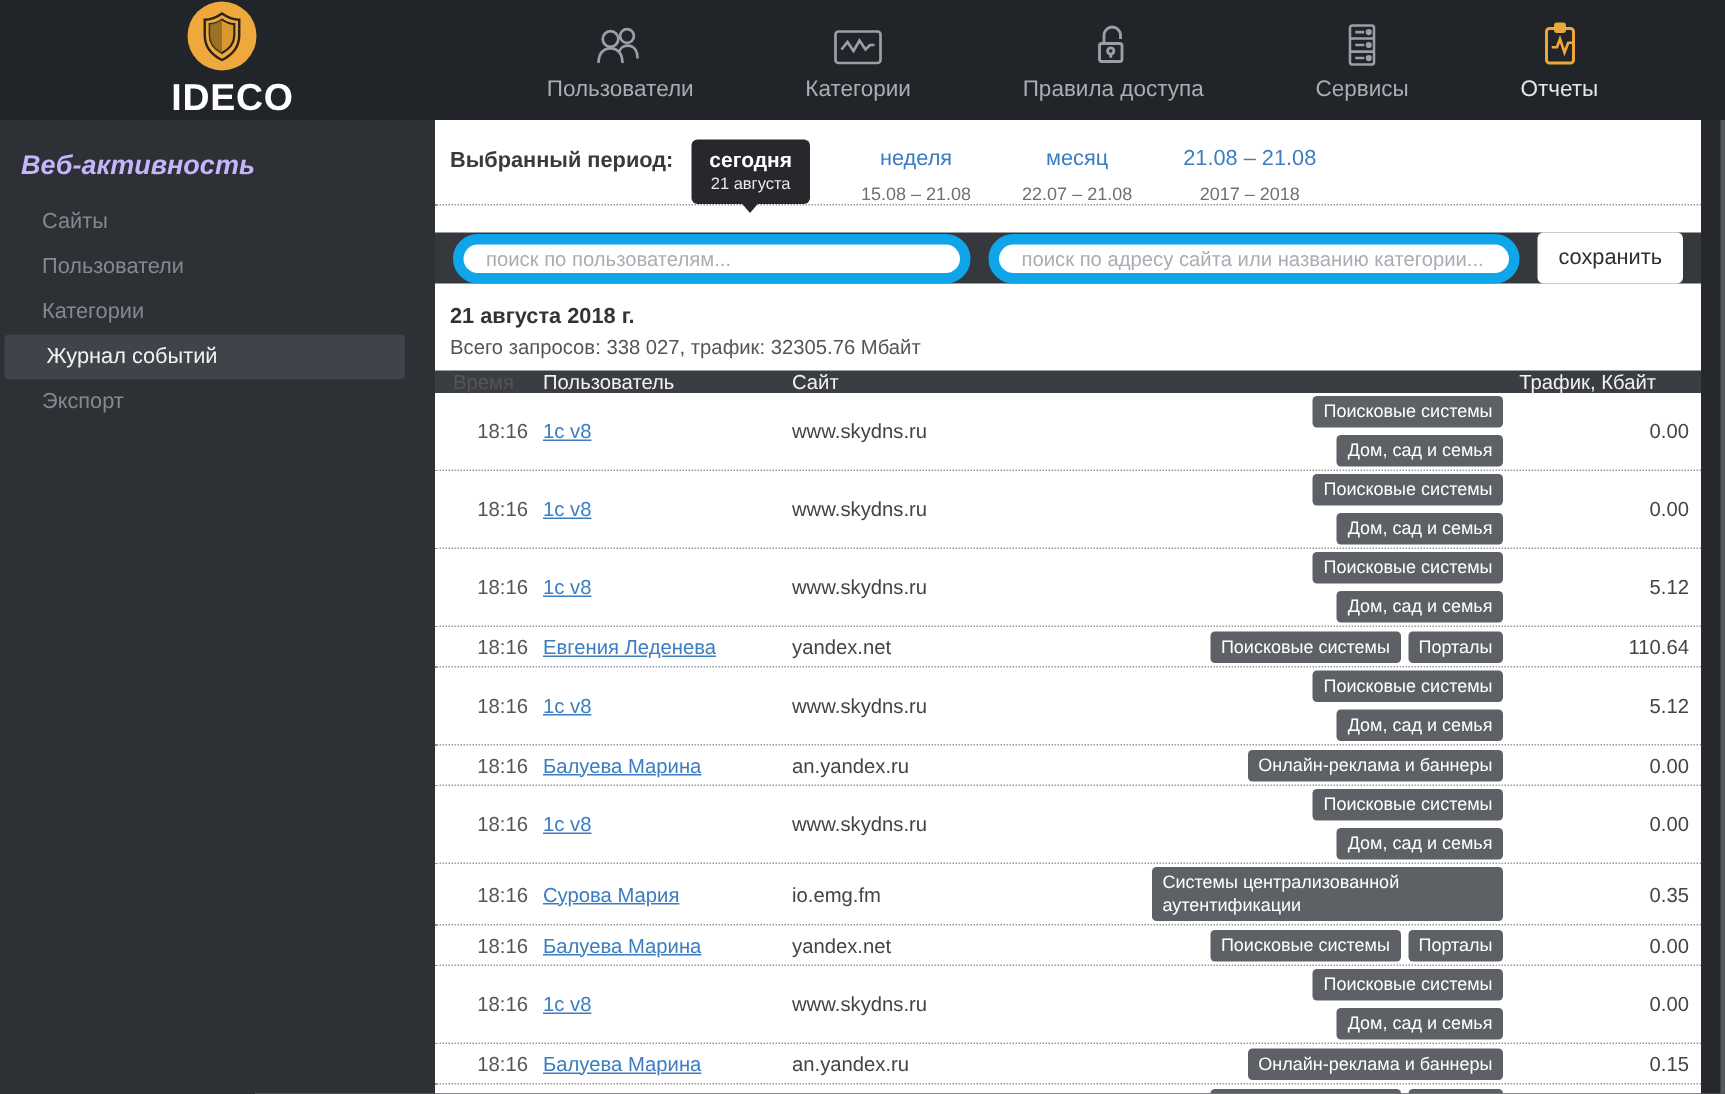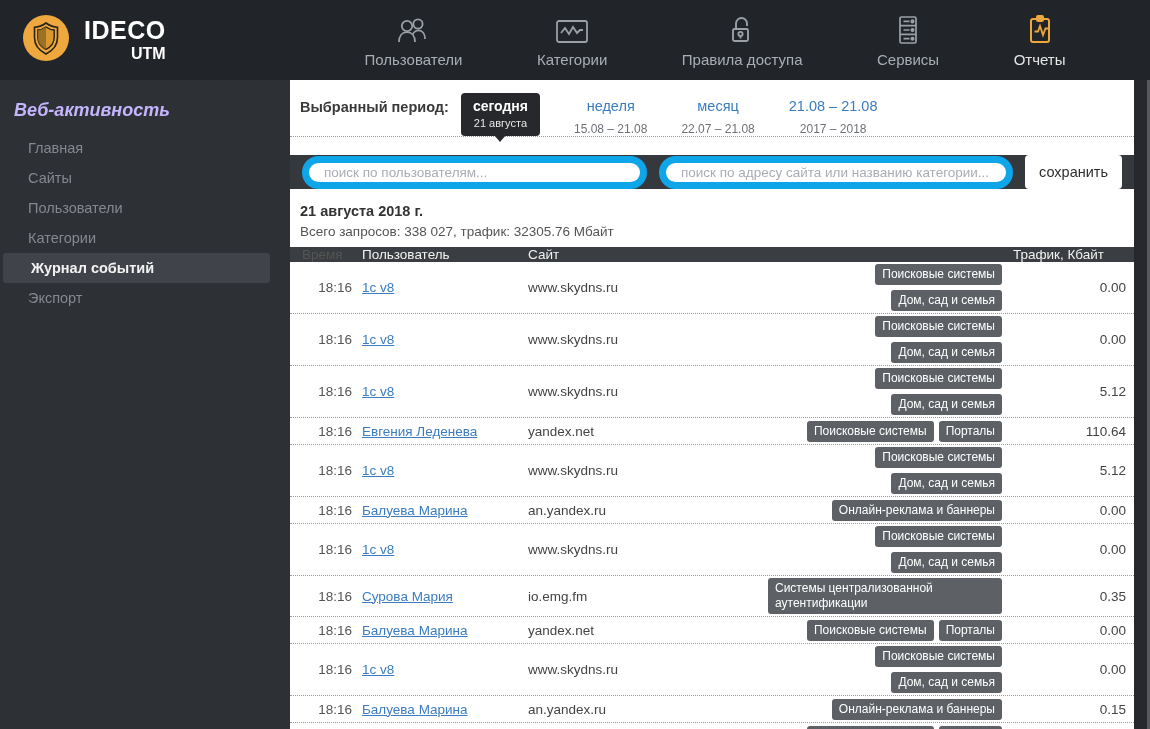--- a/index.html
+++ b/index.html
@@ -1,37 +1,37 @@
 <!DOCTYPE html>
 <html><head>
 <meta charset="utf-8">
 <style>
   * { margin:0; padding:0; box-sizing:border-box; }
   html,body { width:1150px; height:729px; overflow:hidden;
     font-family:"Liberation Sans","DejaVu Sans",sans-serif; background:#26282c; }
 
   
   .topbar { height:80px; background:#212428; display:flex; align-items:stretch; }
-  .brand { width:290px; display:flex; align-items:center; padding-left:22px; cursor:pointer; }
+  .brand { width:290px; display:flex; align-items:center; padding-left:6px; cursor:pointer;flex-direction:column; }
   .brand-text { margin-left:14px; color:#fff; line-height:1; }
   .brand-name { font-size:25px; font-weight:bold; letter-spacing:.5px; }
   .brand-sub { font-size:16px; font-weight:bold; margin-top:3px;text-align:right; }
   .nav { flex:1; display:flex; justify-content:space-evenly; align-items:center; padding-right:10px; }
   .nav-item { display:flex; flex-direction:column; align-items:center; gap:6px; cursor:pointer; }
   .nav-item .label { font-size:15px; color:#a9aeb4; }
   .nav-item.active .label { color:#e5e5e5; }
   .nav-icon { height:32px; display:flex; align-items:flex-end; }
 
   
   .frame { display:flex; height:649px; }
   .sidebar { width:290px; background:#2d3035; flex:none; }
   .side-section { padding:20px 14px 12px 14px; font-size:18px; font-weight:bold; color:#c4b5fd;font-style:italic; }
   .side-item { height:30px; line-height:30px; padding-left:28px; font-size:14.5px; color:#85898f; cursor:pointer; }
   .side-item.active { background:#40444a; color:#f2f2f2; margin:0 20px 0 3px; 
-    border-radius:3px;font-weight:bold; }
+    border-radius:3px; }
   .gutter { flex:1; background:#26282c; }
   .gutter .scrollhint { width:3px; height:100%; margin-left:auto; background:#55585c; }
 
   
   .main { width:844px; flex:none; background:#fff; display:flex; flex-direction:column; }
 
   .period-bar { padding:13px 0 0 10px; height:67px; border-bottom:1px dotted #9b9b9b;
     display:flex; align-items:flex-start; }
   .period-label { font-size:14.5px; font-weight:bold; color:#3a3a3a; padding-top:6px; }
   .period-selected { position:relative; margin-left:12px; background:#26282b; color:#fff;
@@ -150,21 +150,20 @@
       </span>
       <span class="label">Отчеты</span>
     </div>
   </div>
 </div>
 
 <div class="frame">
 
   <div class="sidebar">
     <div class="side-section">Веб-активность</div>
-    <div class="side-item">Главная</div>
     <div class="side-item">Сайты</div>
     <div class="side-item">Пользователи</div>
     <div class="side-item">Категории</div>
     <div class="side-item active">Журнал событий</div>
     <div class="side-item">Экспорт</div>
   </div>
 
   <div class="main">
 
     <div class="period-bar">

